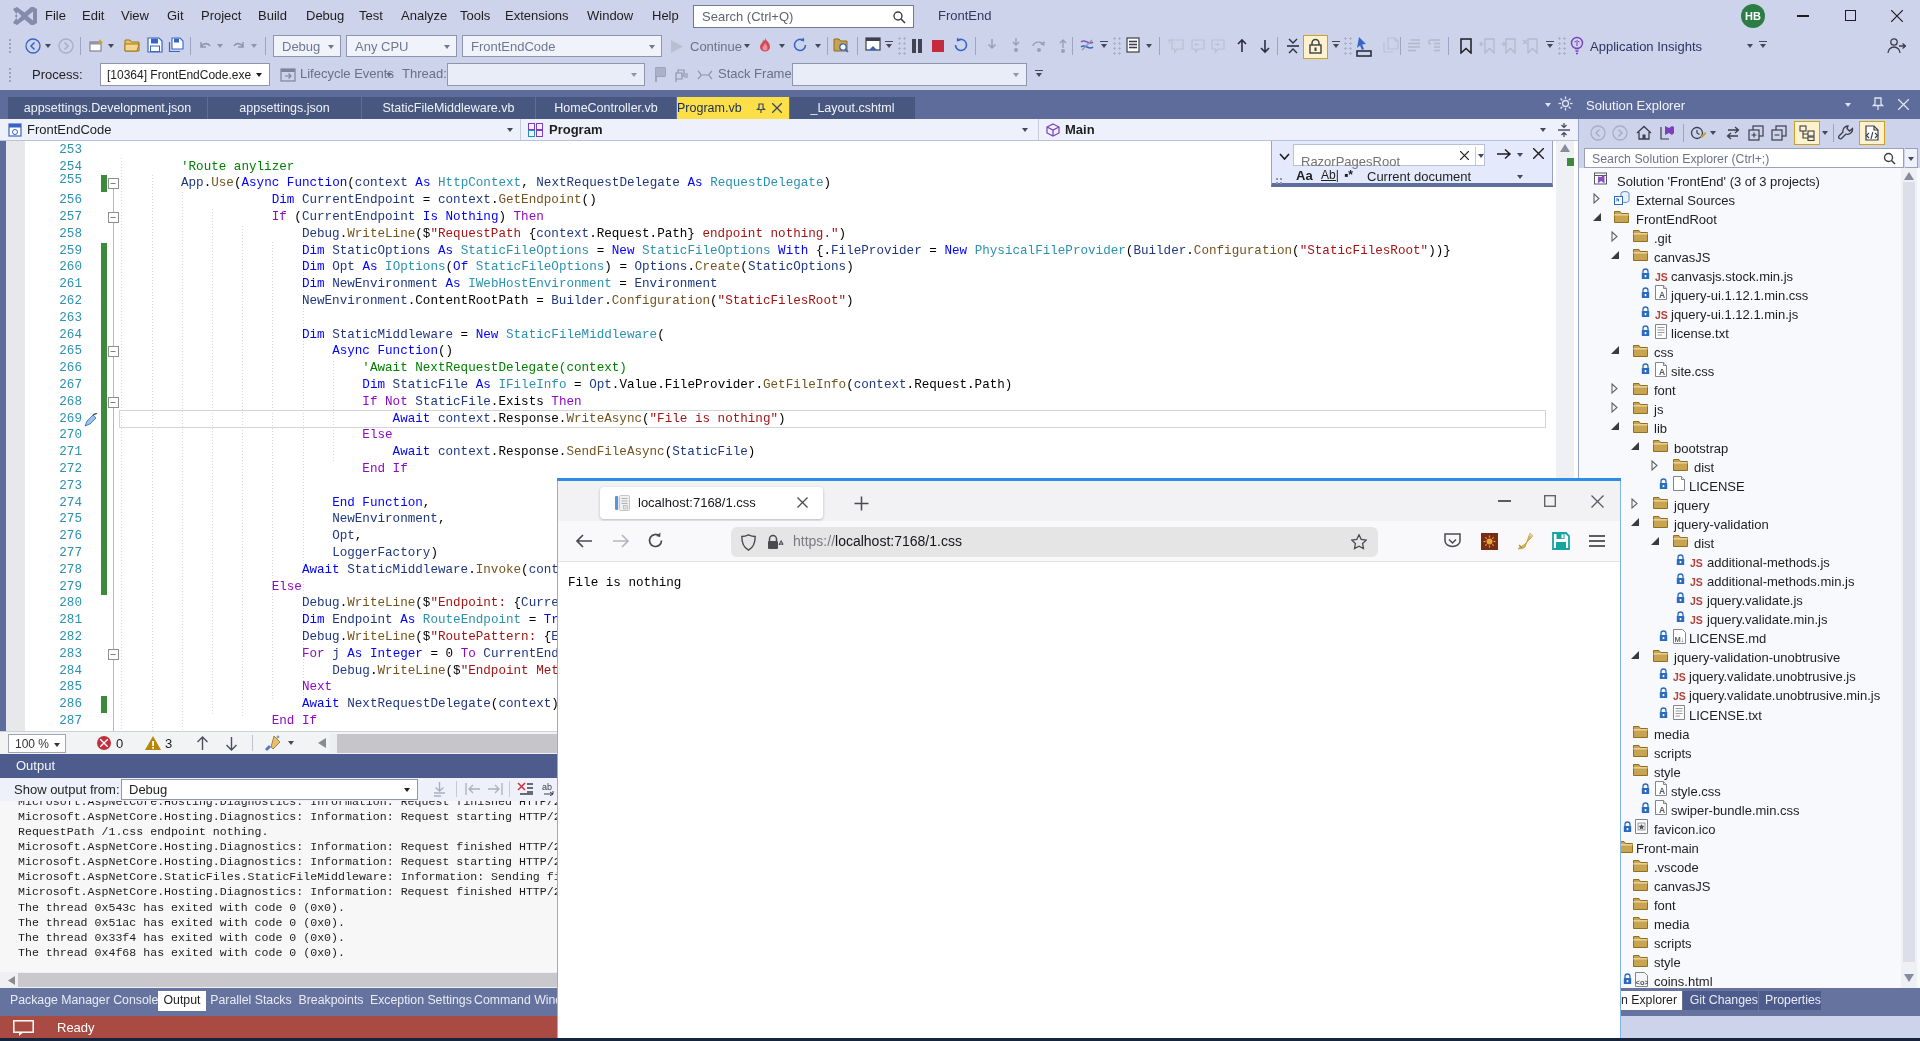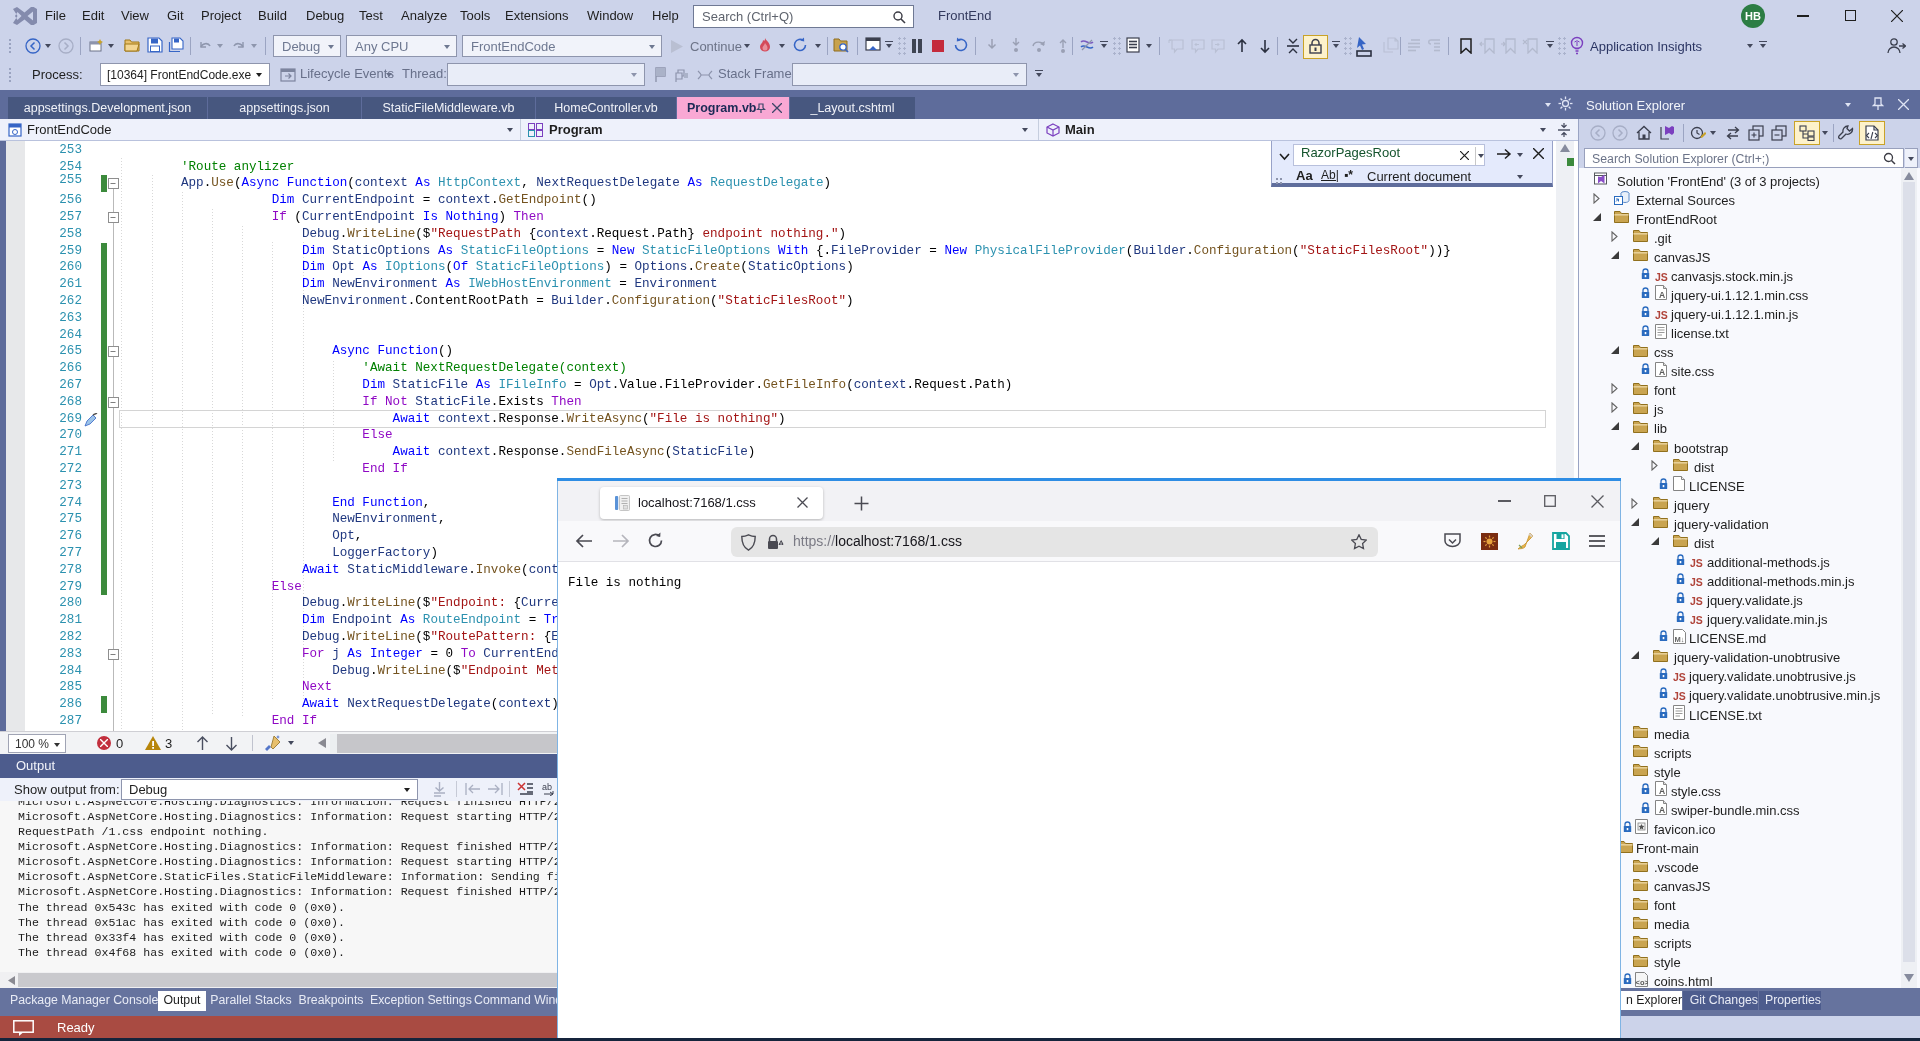--- a/index.html
+++ b/index.html
@@ -347,21 +347,21 @@
     </div>
   <span class="car" style="position:absolute;left:1036px;top:13px"></span>
     <span class="abs" style="left:1035px;top:10px;width:8px;height:1px;background:#43485c"></span>
 </div>
 
 <div class="abs" id="tabwell" style="left:0;top:90px;width:1920px;height:29px;background:#5e6c9b">
   <div class="ftab" style="left:8px;width:199px">appsettings.Development.json</div>
   <div class="ftab" style="left:208px;width:153px">appsettings.json</div>
   <div class="ftab" style="left:362px;width:173px">StaticFileMiddleware.vb</div>
   <div class="ftab" style="left:536px;width:140px">HomeController.vb</div>
-  <div class="ftab" style="left:677px;width:112px;background:#f9a8d4;color:#1b2a55;font-weight:bold;text-align:left;padding-left:10px">Program.vb
+  <div class="ftab" style="left:677px;width:112px;background:#fde047;color:#1b2a55;font-weight:normal;text-align:left;padding-left:0">Program.vb
     <svg class="abs" style="left:78px;top:5px" width="12" height="12" viewBox="0 0 12 12">
         <path d="M4 2 h4 v4 l1.5 1.5 h-7 L4 6 Z" fill="none" stroke="#3c4668" stroke-width="1.2"></path>
         <line x1="6" y1="7.5" x2="6" y2="11" stroke="#3c4668" stroke-width="1.2"></line>
       </svg>
     <svg class="abs" style="left:95px;top:6px" width="10" height="10" viewBox="0 0 10 10">
         <path d="M0 0 L10 10 M10 0 L0 10" stroke="#3c4668" stroke-width="1.3"></path>
       </svg>
   </div>
   <div class="ftab" style="left:790px;width:125px">_Layout.cshtml</div>
   <span class="car" style="position:absolute;left:1545px;top:13px;border-top-color:#dfe4f4"></span>
@@ -490,20 +490,21 @@
 
   <div class="cl" style="top:17.6px">        <span class="g">'Route anylizer</span></div>
   <div class="cl" style="top:34.4px">        <span class="i">App</span>.<span class="m">Use</span>(<span class="k">Async</span> <span class="k">Function</span>(<span class="i">context</span> <span class="k">As</span> <span class="t">HttpContext</span>, <span class="i">NextRequestDelegate</span> <span class="k">As</span> <span class="t">RequestDelegate</span>)</div>
   <div class="cl" style="top:51.2px">                    <span class="k">Dim</span> <span class="i">CurrentEndpoint</span> = <span class="i">context</span>.<span class="m">GetEndpoint</span>()</div>
   <div class="cl" style="top:68px">                    <span class="c">If</span> (<span class="i">CurrentEndpoint</span> <span class="k">Is</span> <span class="k">Nothing</span>) <span class="c">Then</span></div>
   <div class="cl" style="top:84.8px">                        <span class="i">Debug</span>.<span class="m">WriteLine</span>($<span class="s">"RequestPath </span>{<span class="i">context</span>.Request.Path} <span class="s">endpoint nothing."</span>)</div>
   <div class="cl" style="top:101.6px">                        <span class="k">Dim</span> <span class="i">StaticOptions</span> <span class="k">As</span> <span class="t">StaticFileOptions</span> = <span class="k">New</span> <span class="t">StaticFileOptions</span> <span class="k">With</span> {.<span class="i">FileProvider</span> = <span class="k">New</span> <span class="t">PhysicalFileProvider</span>(<span class="i">Builder</span>.<span class="m">Configuration</span>(<span class="s">"StaticFilesRoot"</span>))}</div>
   <div class="cl" style="top:118.4px">                        <span class="k">Dim</span> <span class="i">Opt</span> <span class="k">As</span> <span class="t">IOptions</span>(<span class="k">Of</span> <span class="t">StaticFileOptions</span>) = <span class="i">Options</span>.<span class="m">Create</span>(<span class="i">StaticOptions</span>)</div>
   <div class="cl" style="top:152px">                        <span class="i">NewEnvironment</span>.ContentRootPath = <span class="i">Builder</span>.<span class="m">Configuration</span>(<span class="s">"StaticFilesRoot"</span>)</div>
   <div class="cl" style="top:135.2px">                        <span class="k">Dim</span> <span class="i">NewEnvironment</span> <span class="k">As</span> <span class="t">IWebHostEnvironment</span> = <span class="i">Environment</span></div>
+  <div class="cl" style="top:185.6px">                        <span class="k">Dim</span> <span class="i">StaticMiddleware</span> = <span class="k">New</span> <span class="t">StaticFileMiddleware</span>(</div>
   <div class="cl" style="top:202.4px">                            <span class="k">Async</span> <span class="k">Function</span>()</div>
   <div class="cl" style="top:219.2px">                                <span class="g">'Await NextRequestDelegate(context)</span></div>
   <div class="cl" style="top:236px">                                <span class="k">Dim</span> <span class="i">StaticFile</span> <span class="k">As</span> <span class="t">IFileInfo</span> = <span class="i">Opt</span>.Value.FileProvider.<span class="m">GetFileInfo</span>(<span class="i">context</span>.Request.Path)</div>
   <div class="cl" style="top:252.8px">                                <span class="c">If</span> <span class="c">Not</span> <span class="i">StaticFile</span>.Exists <span class="c">Then</span></div>
   <div class="cl" style="top:269.6px">                                    <span class="k">Await</span> <span class="i">context</span>.Response.<span class="m">WriteAsync</span>(<span class="s">"File is nothing"</span>)</div>
   <div class="cl" style="top:286.4px">                                <span class="c">Else</span></div>
   <div class="cl" style="top:303.2px">                                    <span class="k">Await</span> <span class="i">context</span>.Response.<span class="m">SendFileAsync</span>(<span class="i">StaticFile</span>)</div>
   <div class="cl" style="top:320px">                                <span class="c">End If</span></div>
   <div class="cl" style="top:353.6px">                            <span class="k">End Function</span>,</div>
   <div class="cl" style="top:370.4px">                            <span class="i">NewEnvironment</span>,</div>
@@ -518,21 +519,21 @@
   <div class="cl" style="top:521.6px">                            <span class="i">Debug</span>.<span class="m">WriteLine</span>($<span class="s">"Endpoint Metadata: </span>{<span class="i">CurrentEndpoint</span>.Metadata(<span class="i">j</span>)}<span class="s">"</span>)</div>
   <div class="cl" style="top:538.4px">                        <span class="c">Next</span></div>
   <div class="cl" style="top:555.2px">                        <span class="k">Await</span> <span class="i">NextRequestDelegate</span>(<span class="i">context</span>)</div>
   <div class="cl" style="top:572px">                    <span class="c">End If</span></div>
 
   <div class="abs" style="left:1271px;top:0;width:282px;height:46px;background:#e4eafc;border:1px solid #98a2c8;border-top:none;border-bottom:4px solid #5f6d9c">
     <svg class="abs" style="left:7px;top:12px" width="11" height="8" viewBox="0 0 11 8">
         <path d="M1 1 L5.5 6 L10 1" fill="none" stroke="#1e1e1e" stroke-width="1.6"></path>
       </svg>
     <div class="abs" style="left:21px;top:3px;width:192px;height:22px;background:#fff;border:1px solid #b8c0dc">
-      <span class="abs" style="left:7px;top:0;font-size:13px;color:#14532d">RazorPagesRoot</span>
+      <span class="abs" style="left:7px;top:9px;font-size:13px;color:#737373">RazorPagesRoot</span>
       <svg class="abs" style="left:166px;top:6px" width="9" height="9" viewBox="0 0 9 9">
           <path d="M0 0 L9 9 M9 0 L0 9" stroke="#1e1e1e" stroke-width="1.2"></path>
         </svg>
       <div class="abs" style="left:181px;top:2px;width:1px;height:18px;background:#c8c8c8"></div>
       <span class="car" style="position:absolute;left:184px;top:9px"></span>
     </div>
     <svg class="abs" style="left:225px;top:7px" width="15" height="12" viewBox="0 0 15 12">
         <path d="M0 6 h12 M8 1.5 L13 6 L8 10.5" fill="none" stroke="#1e1e1e" stroke-width="1.5"></path>
       </svg>
     <span class="car" style="position:absolute;left:245px;top:12px"></span>
@@ -1180,21 +1181,21 @@
   <div class="abs" style="left:322px;top:49px;width:16px;height:820px;background:#eef0f4"></div>
   <svg class="abs" style="left:325px;top:53px" width="10" height="8" viewBox="0 0 10 8">
       <path d="M5 0 L10 8 L0 8 Z" fill="#868b9d"></path>
     </svg>
   <div class="abs" style="left:324px;top:63px;width:12px;height:780px;background:#dcdfe9"></div>
   <svg class="abs" style="left:325px;top:855px" width="10" height="8" viewBox="0 0 10 8">
       <path d="M5 8 L10 0 L0 0 Z" fill="#868b9d"></path>
     </svg>
 
   <div class="abs" style="left:0;top:869px;width:342px;height:28px;background:#66739e">
-    <div class="setab" style="left:0;width:103px;top:3px;background:#fff;color:#1e1e1e;text-align:right"><span style="padding-left:42px">n Explorer</span></div>
+    <div class="setab" style="left:0;width:103px;top:3px;background:#fff;color:#1e1e1e;text-align:left"><span style="padding-left:42px">n Explorer</span></div>
     <div class="setab" style="left:104px;width:75px;top:3px;background:#4d5c8d">Git Changes</div>
     <div class="setab" style="left:180px;width:62px;top:3px;background:#4d5c8d">Properties</div>
   </div>
 </div>
 
 <div class="abs" id="browser" style="left:557px;top:478px;width:1064px;height:560px;background:#fff;z-index:50;border-left:1px solid #7fb4e4;border-right:1px solid #7fb4e4">
   <div class="abs" style="left:-1px;top:0;width:1064px;height:3px;background:#2e8de4"></div>
 
   <div class="abs" style="left:0;top:3px;width:1062px;height:40px;background:#f2f2f5">
     <div class="abs" style="left:42px;top:6px;width:223px;height:32px;background:#fff;border-radius:4px;box-shadow:0 1px 3px rgba(0,0,0,0.25)">

